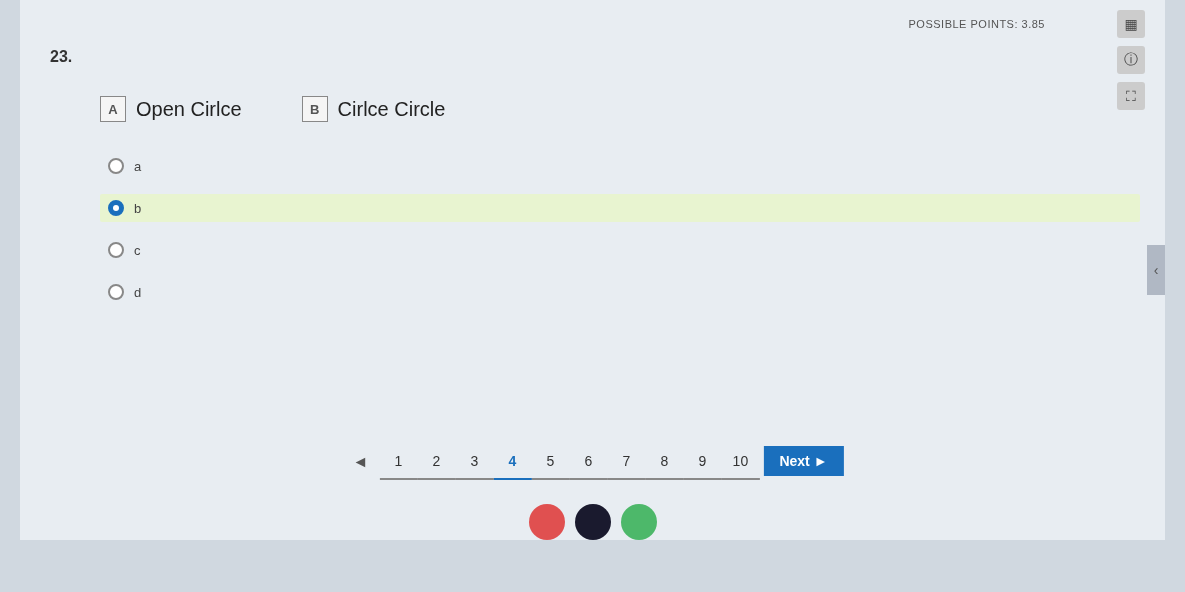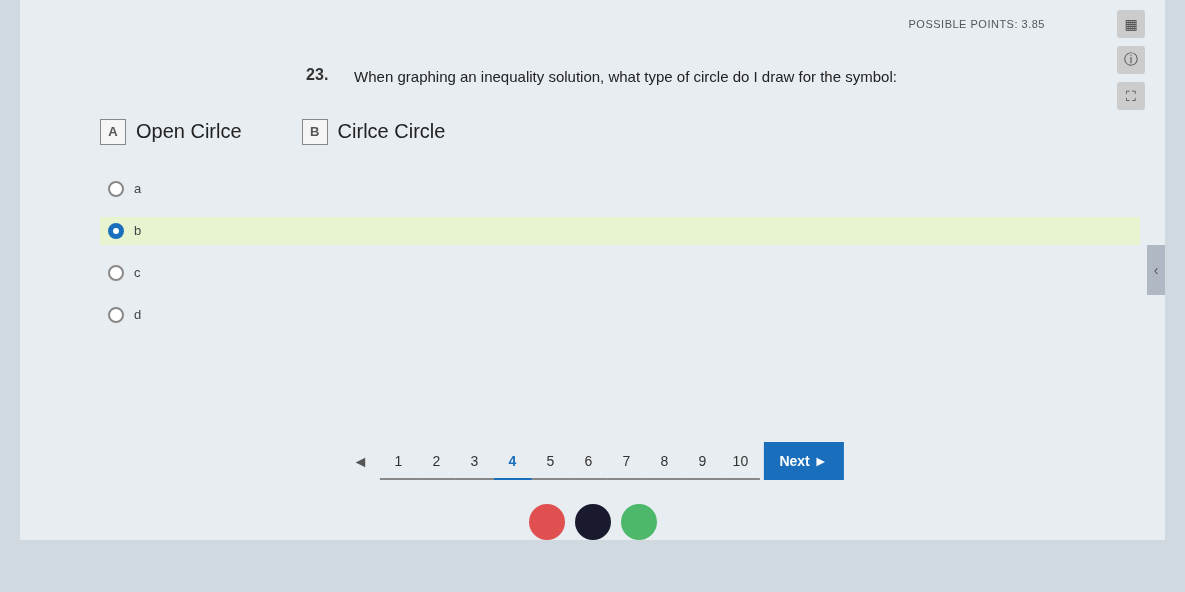--- a/index.html
+++ b/index.html
@@ -44,23 +44,22 @@
       align-items: center;
       justify-content: center;
       cursor: pointer;
       font-size: 14px;
       color: #444;
       border: none;
     }
     .question-row {
       display: flex;
       align-items: flex-start;
-      margin-top: 46px;
+      margin-top: 28px;
       gap: 18px;
-      justify-content: center;
     }
     .question-number {
       font-size: 16px;
       font-weight: bold;
       color: #333;
       min-width: 30px;
     }
     .question-text {
       font-size: 15px;
       color: #222;
@@ -171,21 +170,21 @@
     .page-btn.arrow {
       color: #555;
       font-size: 16px;
       border-bottom: none;
     }
     .next-btn {
       background: #1a6fbd;
       color: white;
       border: none;
       padding: 0 16px;
-      height: 38px;
+      height: 30px;
       font-size: 14px;
       font-weight: bold;
       cursor: pointer;
       display: flex;
       align-items: center;
       gap: 4px;
       margin-left: 4px;
     }
     .right-arrow-btn {
       position: absolute;
@@ -237,21 +236,20 @@
       <span>ⓘ</span>
     </button>
     <button class="top-icon-btn" title="expand">
       <span>⛶</span>
     </button>
   </div>
 
   <div class="question-row">
     <span class="question-number">23.</span>
     <div>
-      <div class="question-text">When graphing an inequality solution, what type of circle do I draw for the symbol:</div>
     </div>
   </div>
 
   <div class="answer-options">
     <div class="answer-option">
       <div class="option-badge">A</div>
       <span class="option-text">Open Cirlce</span>
     </div>
     <div class="answer-option">
       <div class="option-badge">B</div>

